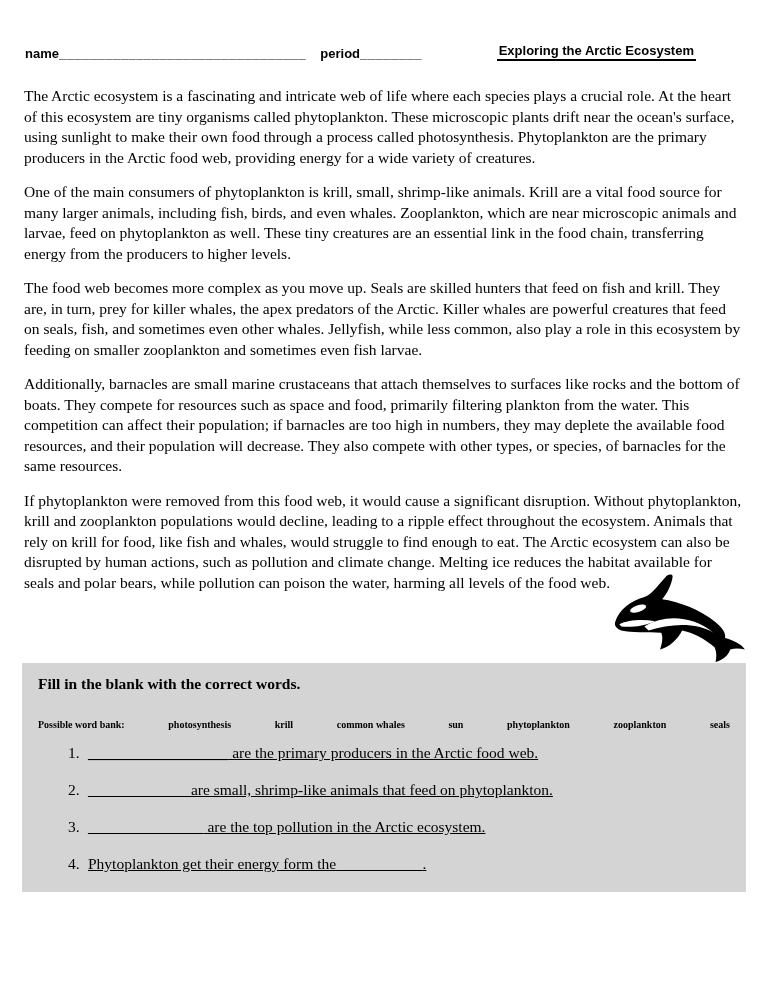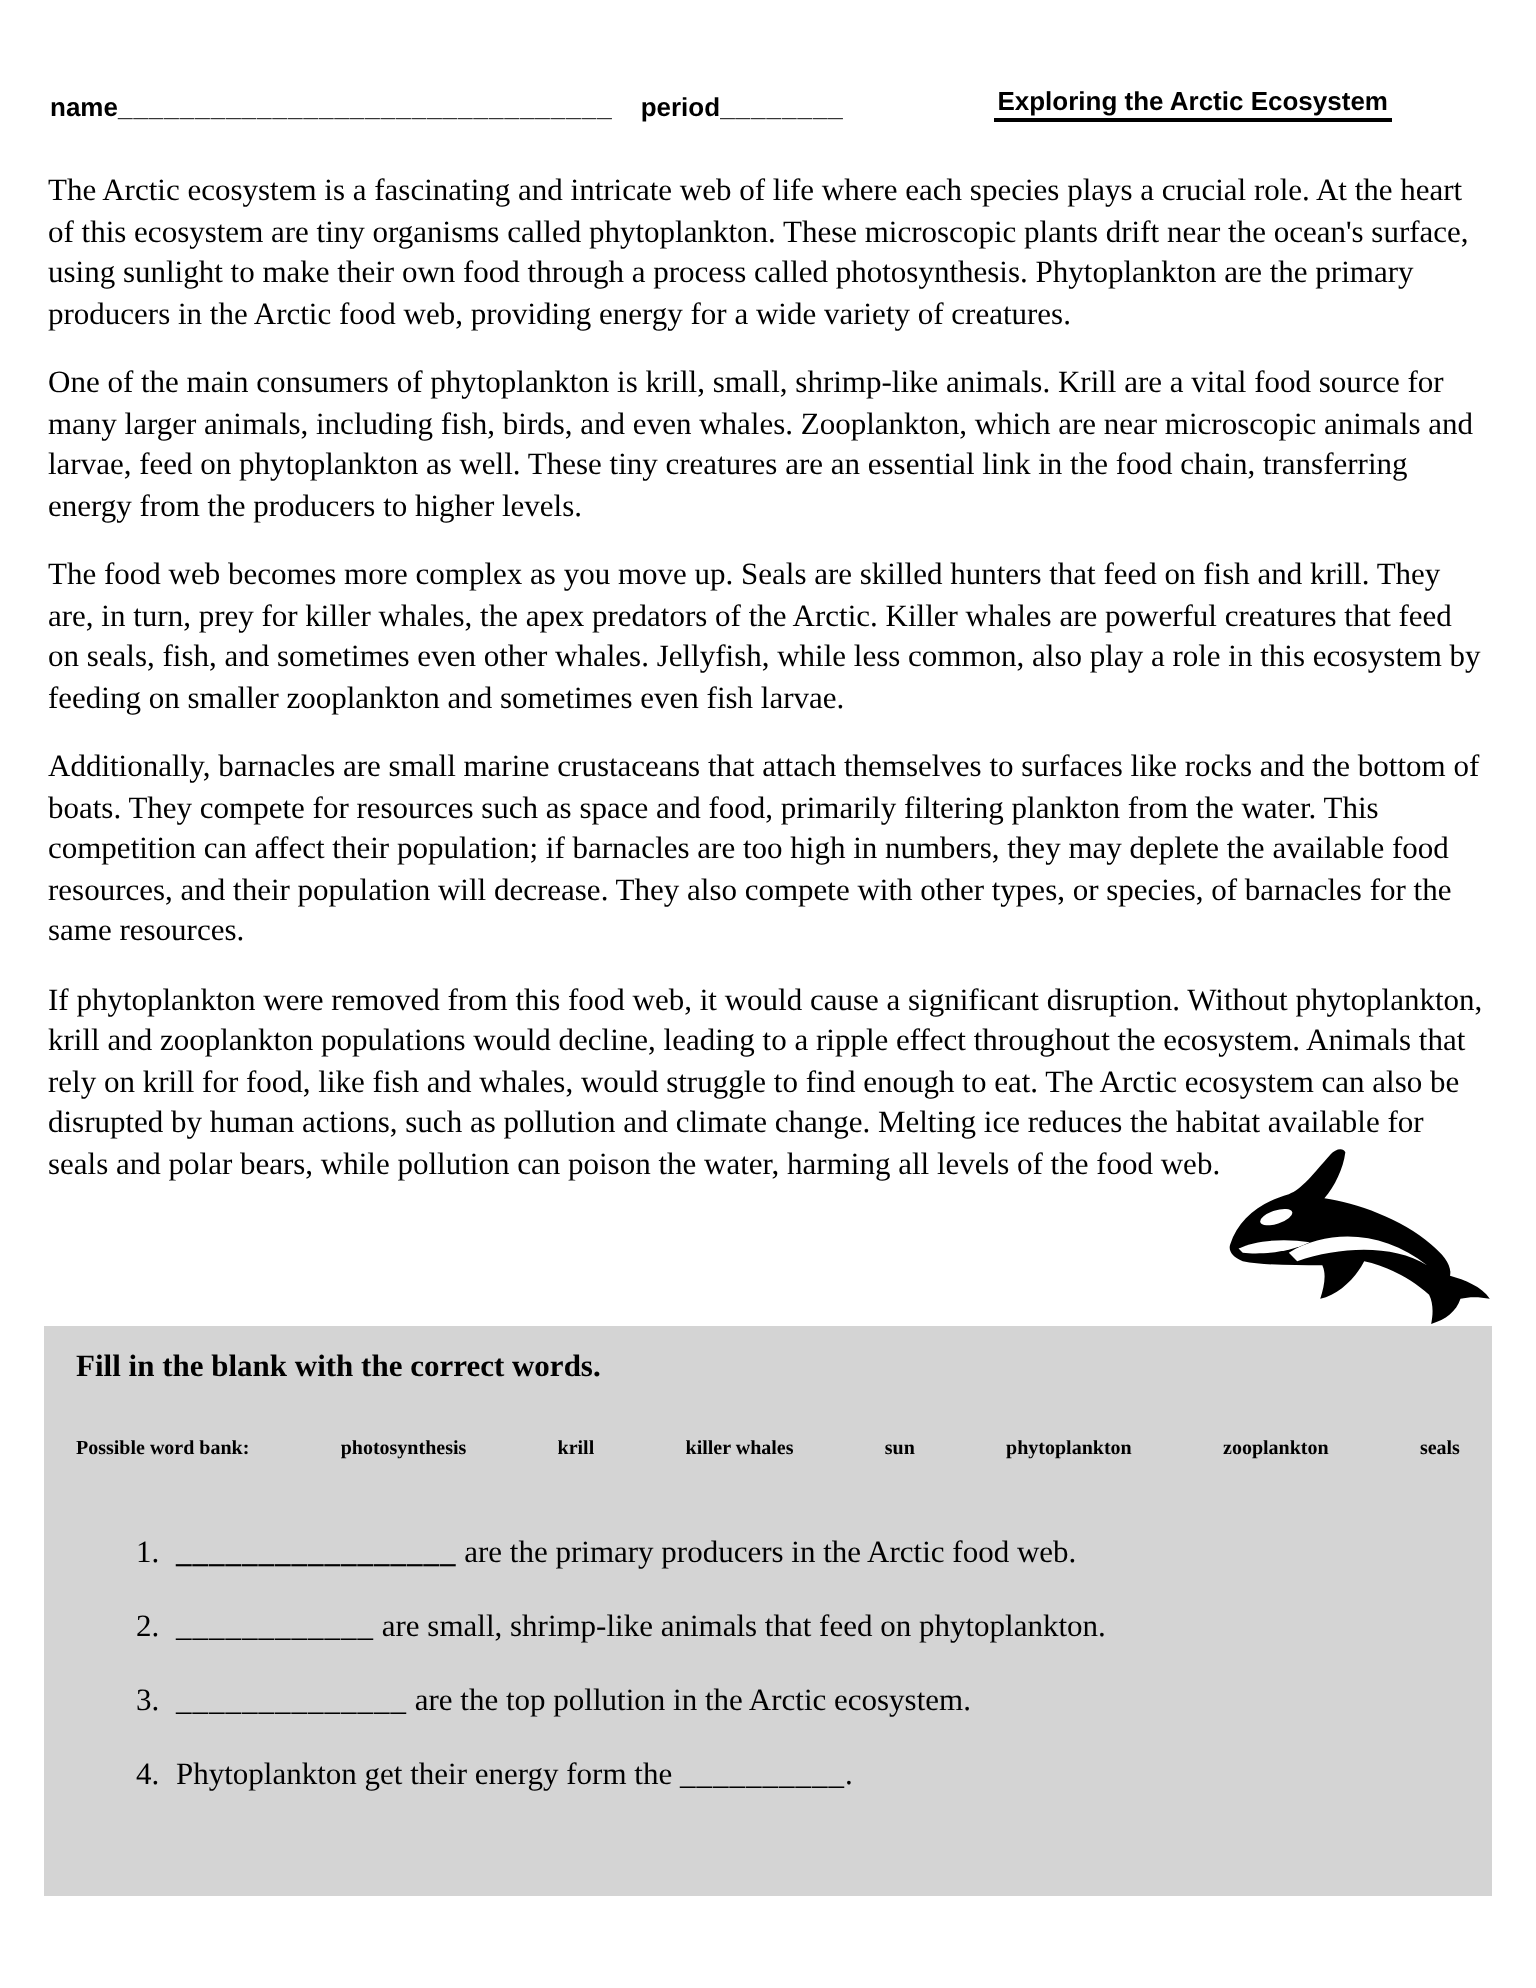--- a/index.html
+++ b/index.html
@@ -36,34 +36,34 @@
   
   .orca-wrap {
     position: absolute; left: 613px; top: 574px;
     width: 134px; height: 88px;
   }
   .orca-wrap svg { width: 100%; height: 100%; display: block; }
 
   
   .fill-box {
     position: absolute; left: 22px; top: 663px;
-    width: 724px; height: 285px;
+    width: 724px; height: 229px;
     background: #d4d4d4;
     padding: 11px 16px 0 16px;
   }
   .instructions {
     font-weight: bold; font-size: 15.5px; line-height: 20.5px;
   }
   .word-bank-row {
     margin-top: 20px;
     display: flex; justify-content: space-between; align-items: baseline;
     font-weight: bold; font-size: 10px; line-height: 20.5px;
     white-space: nowrap;
   }
-  .questions { margin-top: 32px; }
+  .questions { margin-top: 8px; text-decoration: underline; }
   .q-row {
     padding-left: 30px; margin-bottom: 16.5px;
     font-size: 15.5px; line-height: 20.5px; white-space: nowrap;
   }
   .q-num { display: inline-block; width: 20px; }
   .q-blank { letter-spacing: 0.5px; }
   .q-blank.bold { font-weight: bold; }
 </style>
 </head>
 <body>
@@ -109,21 +109,21 @@
   </svg>
 </div>
 
 <div class="fill-box">
   <div class="instructions">Fill in the blank with the correct words.</div>
 
   <div class="word-bank-row">
     <span>Possible word bank:</span>
     <span>photosynthesis</span>
     <span>krill</span>
-    <span>killer whales</span>
+    <span>common whales</span>
     <span>sun</span>
     <span>phytoplankton</span>
     <span>zooplankton</span>
     <span>seals</span>
   </div>
 
   <div class="questions">
     <div class="q-row">
       <span class="q-num">1.</span><span></span><span class="q-blank bold">_________________</span><span> are the primary producers in the Arctic food web.</span>
     </div>

